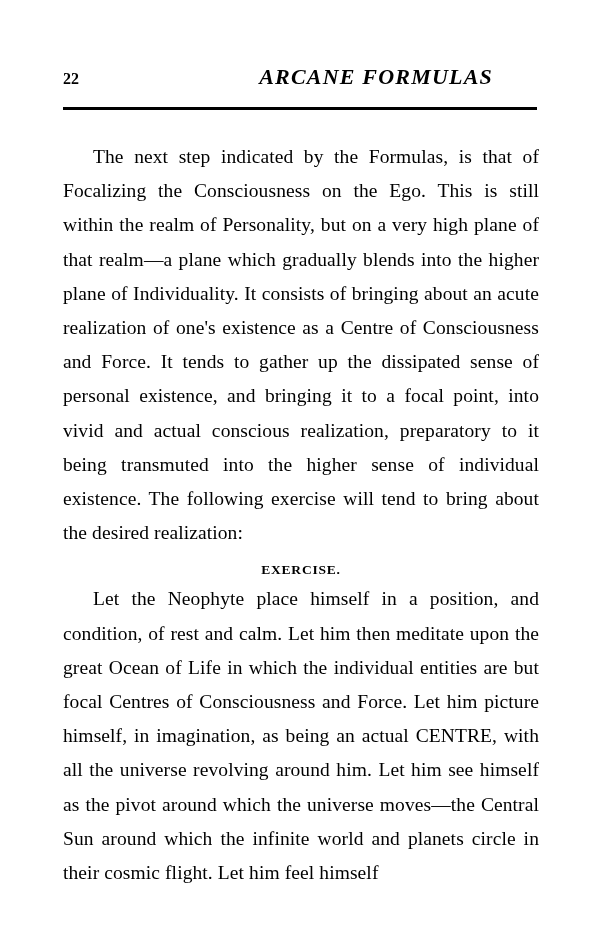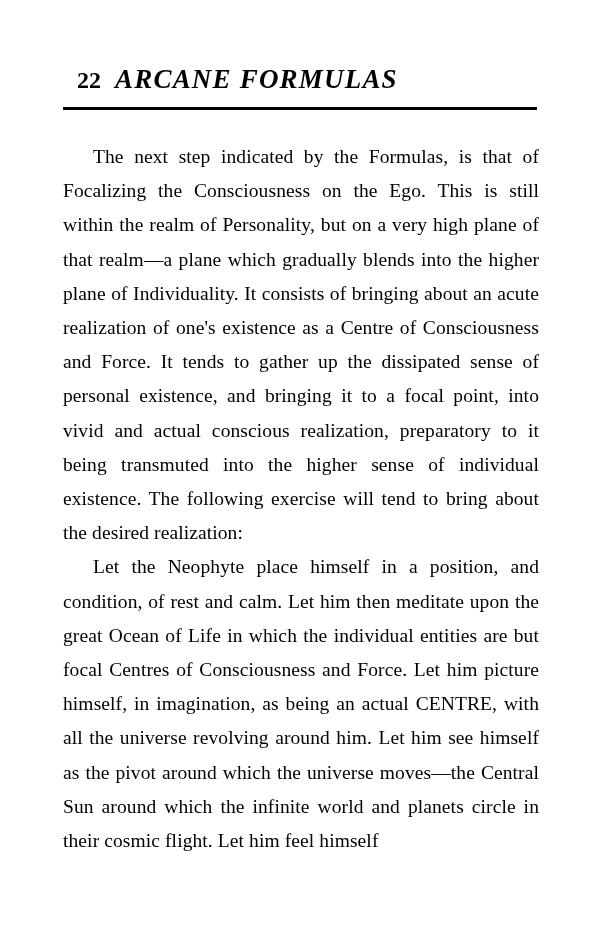--- a/index.html
+++ b/index.html
@@ -25,32 +25,32 @@
     position: absolute;
     top: 64px;
     left: 63px;
     width: 474px;
     display: flex;
     align-items: baseline;
   }
   .folio {
     font-family: "Liberation Serif", serif;
     font-weight: bold;
-    font-size: 24px;
+    font-size: 16px;
     letter-spacing: 0px;
     width: 52px;
-    text-align: center;
+    text-align: left;
   }
   .running-title {
     flex: 1;
-    text-align: left;
+    text-align: right;
     font-family: "Liberation Serif", serif;
     font-style: italic;
     font-weight: bold;
-    font-size: 27px;
+    font-size: 22px;
     letter-spacing: 1.2px;
     padding-right: 44px;
   }
   .rule {
     position: absolute;
     top: 107px;
     left: 63px;
     width: 474px;
     height: 3px;
     background: #000000;
@@ -88,16 +88,17 @@
 
   <div class="header">
     <div class="folio">22</div>
     <div class="running-title">ARCANE FORMULAS</div>
   </div>
 
   <div class="rule"></div>
 
   <div class="body-text">
     <p class="indent">The next step indicated by the Formulas, is that of Focalizing the Consciousness on the Ego. This is still within the realm of Personality, but on a very high plane of that realm—a plane which gradually blends into the higher plane of Individuality. It consists of bringing about an acute realization of one's existence as a Centre of Consciousness and Force. It tends to gather up the dissipated sense of personal existence, and bringing it to a focal point, into vivid and actual conscious realization, preparatory to it being transmuted into the higher sense of individual existence. The following exercise will tend to bring about the desired realization:</p>
+    <div class="exercise-head">EXERCISE.</div>
     <p class="indent">Let the Neophyte place himself in a position, and condition, of rest and calm. Let him then meditate upon the great Ocean of Life in which the individual entities are but focal Centres of Consciousness and Force. Let him picture himself, in imagination, as being an actual CENTRE, with all the universe revolving around him. Let him see himself as the pivot around which the universe moves—the Central Sun around which the infinite world and planets circle in their cosmic flight. Let him feel himself</p>
   </div>
 
 </div>
 
 </body></html>

